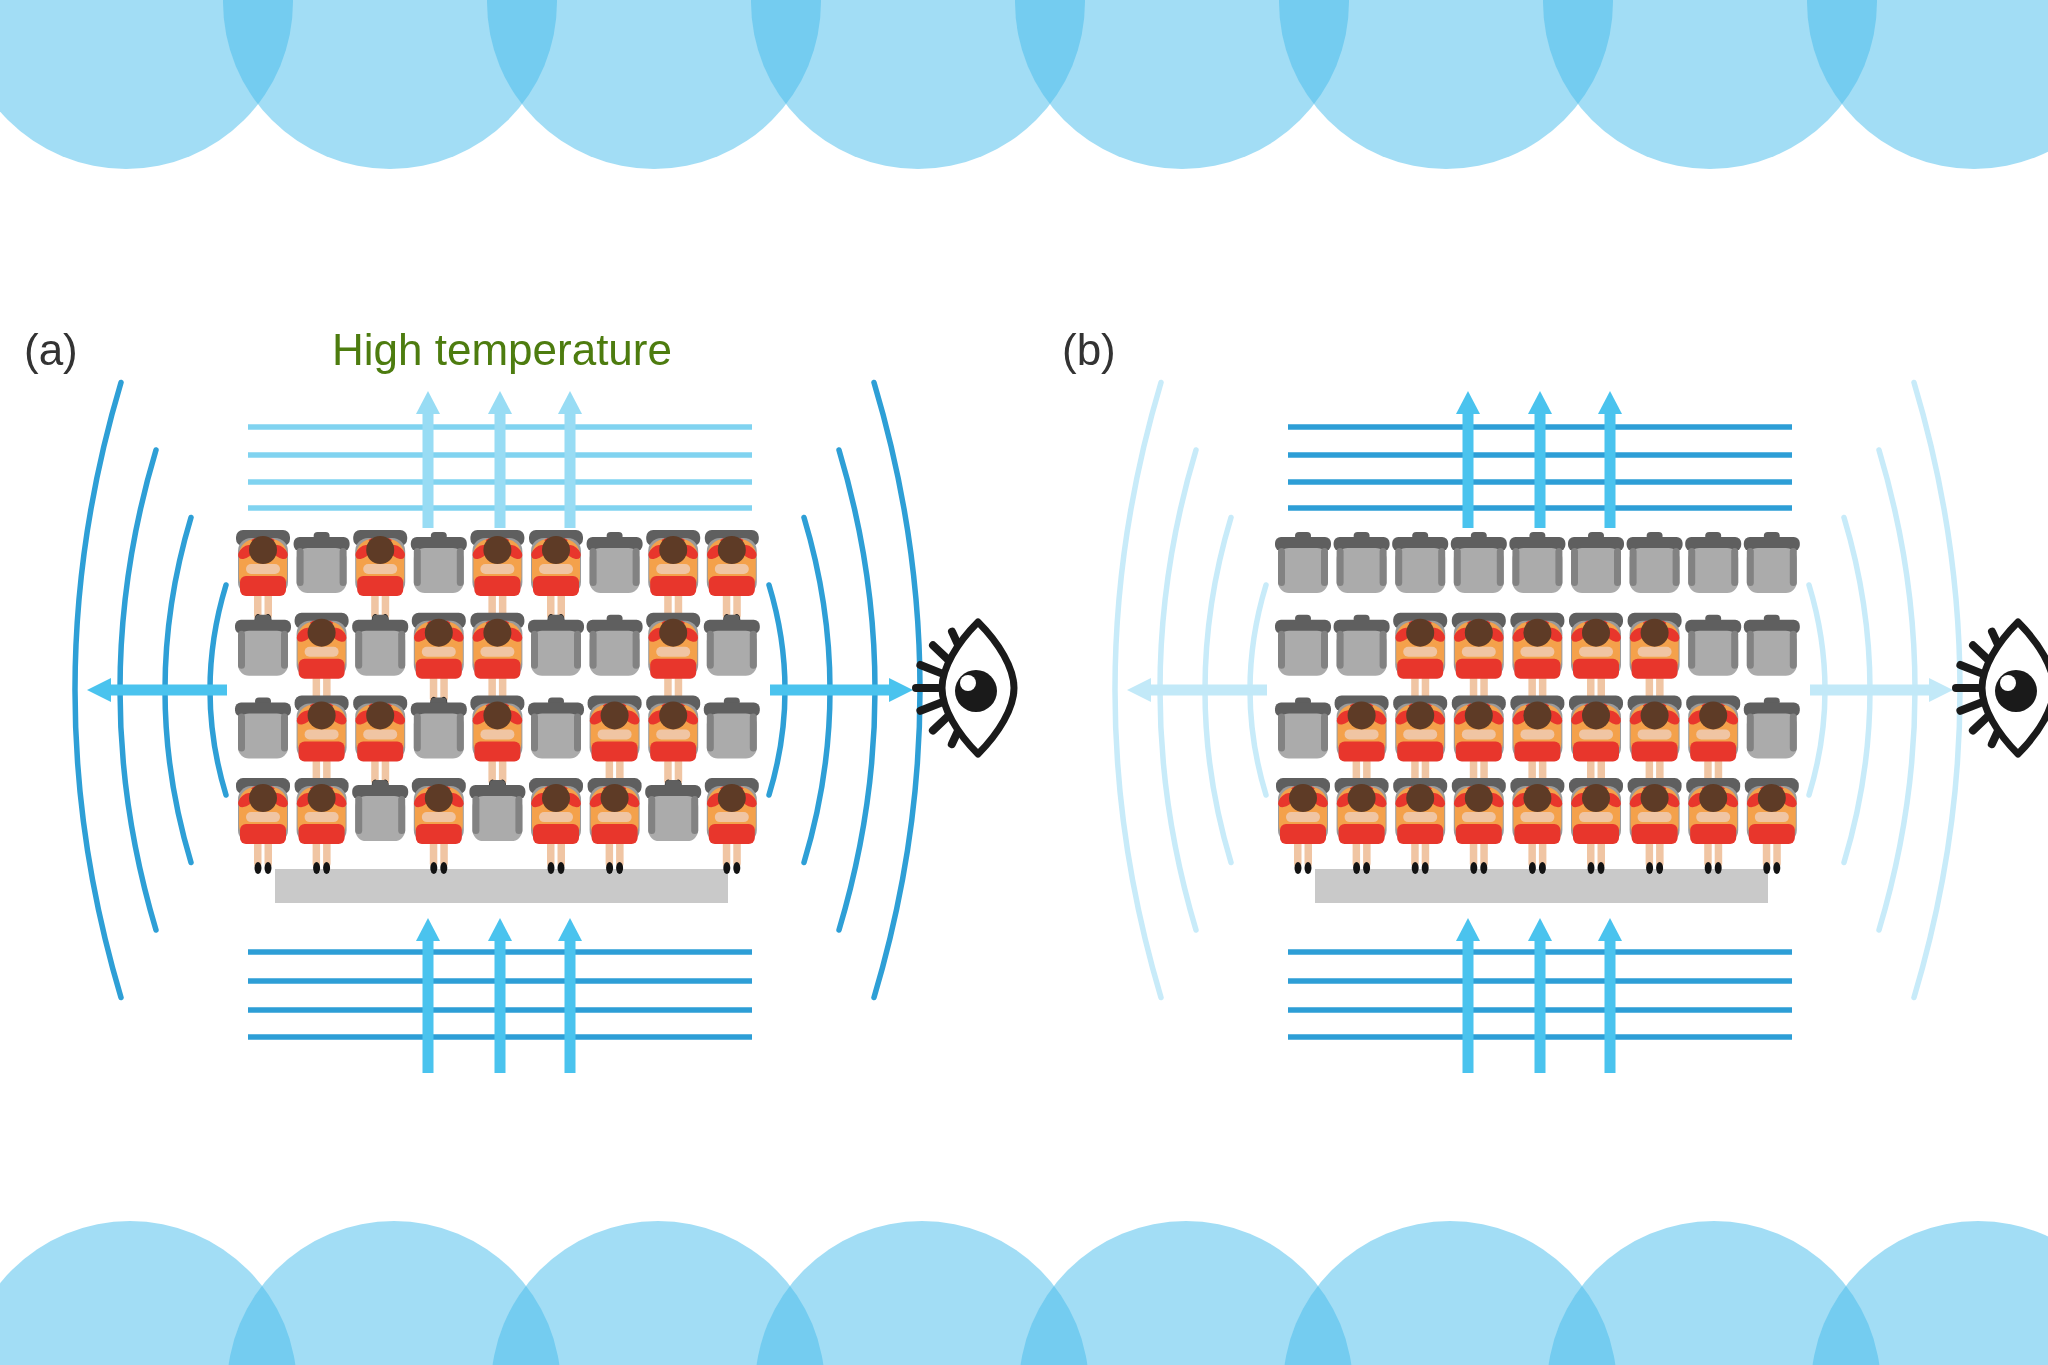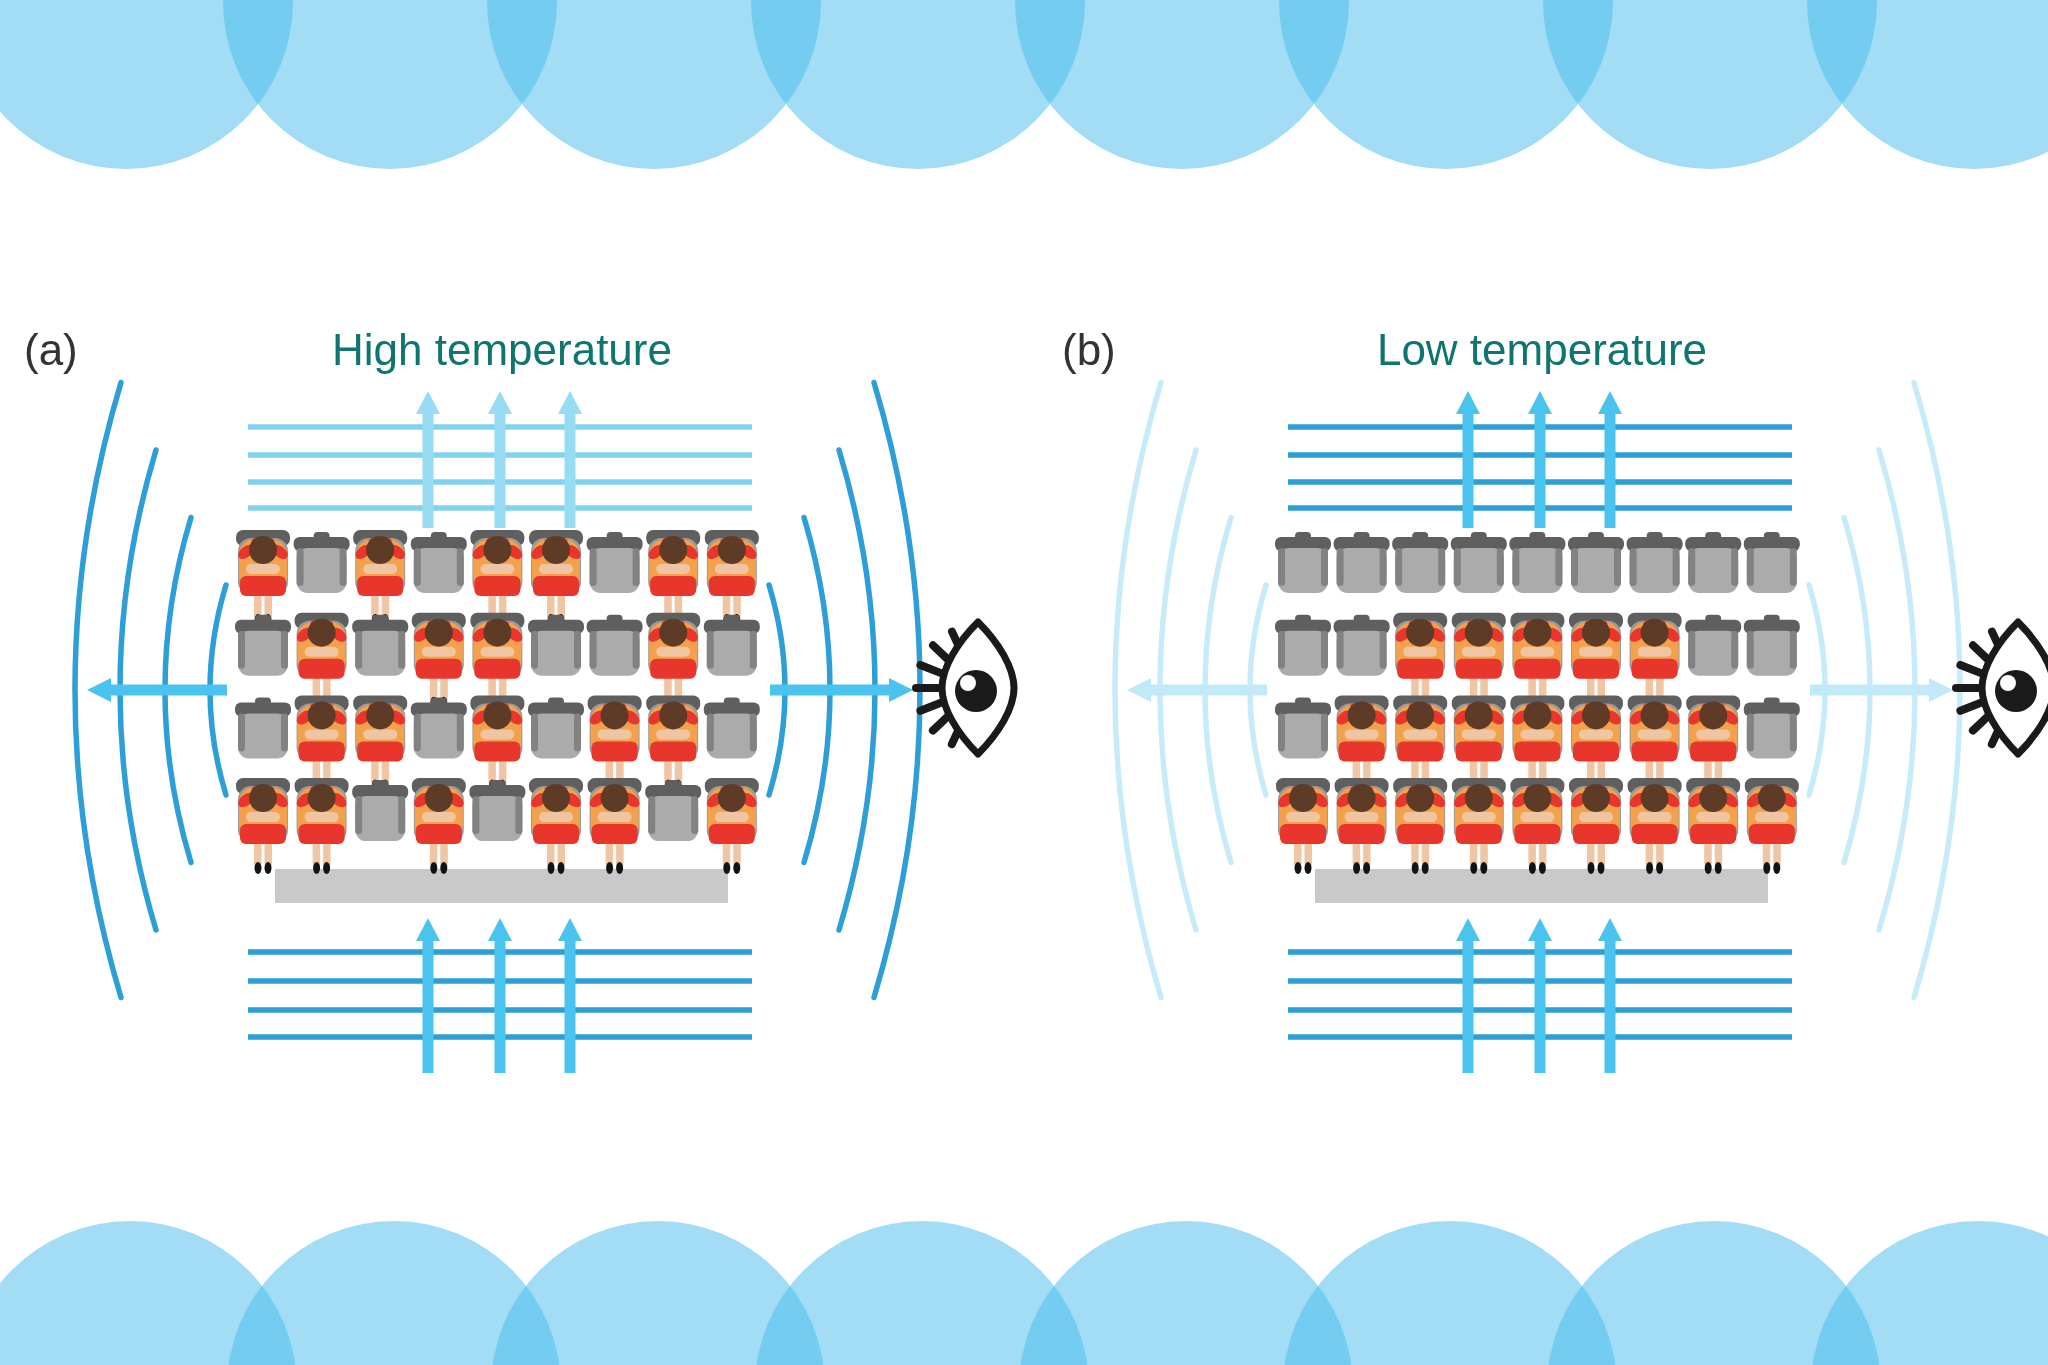--- a/index.html
+++ b/index.html
@@ -1,20 +1,20 @@
 <!DOCTYPE html>
 <html><head>
 <meta charset="utf-8">
 <style>
   html,body{margin:0;padding:0;background:#ffffff;}
   .canvas{position:relative;width:2048px;height:1365px;overflow:hidden;background:#ffffff;
           font-family:"Liberation Sans",sans-serif;}
   #diagram{position:absolute;left:0;top:0;}
   .panel-label{position:absolute;top:326px;font-size:44px;color:#333;line-height:1.1;}
-  .panel-title{position:absolute;top:326px;width:600px;text-align:center;font-size:44px;color:#0f766e;line-height:1.1;}
+  .panel-title{position:absolute;top:326px;width:600px;text-align:center;font-size:44px;color:#4d7c0f;line-height:1.1;}
   #label-a{left:24px;}   #title-a{left:202px;}
   #label-b{left:1062px;} #title-b{left:1242px;}
 </style>
 </head>
 <body>
 
 <div class="canvas">
   <svg id="diagram" width="2048" height="1365" viewBox="0 0 2048 1365" xmlns="http://www.w3.org/2000/svg" xmlns:xlink="http://www.w3.org/1999/xlink">
       <defs>
 <g id="sym-pot">
@@ -257,14 +257,13 @@
           <path d="M 0,-66 C 21,-45 36,-20 36,0 C 36,20 21,45 0,66 C -21,45 -36,20 -36,0 C -36,-20 -21,-45 0,-66 Z" fill="#fff" stroke="#1A1A1A" stroke-width="7" stroke-linejoin="round"></path>
         <circle cx="-2" cy="3" r="21" fill="#1A1A1A"></circle>
         <circle cx="-10" cy="-5" r="8" fill="#fff"></circle>
         </g>
       </g>
     </svg>
 
   <div class="panel-label" id="label-a">(a)</div>
   <div class="panel-title" id="title-a">High temperature</div>
   <div class="panel-label" id="label-b">(b)</div>
-  <div class="panel-title" id="title-b">Low temperature</div>
 </div>
 
 </body></html>

